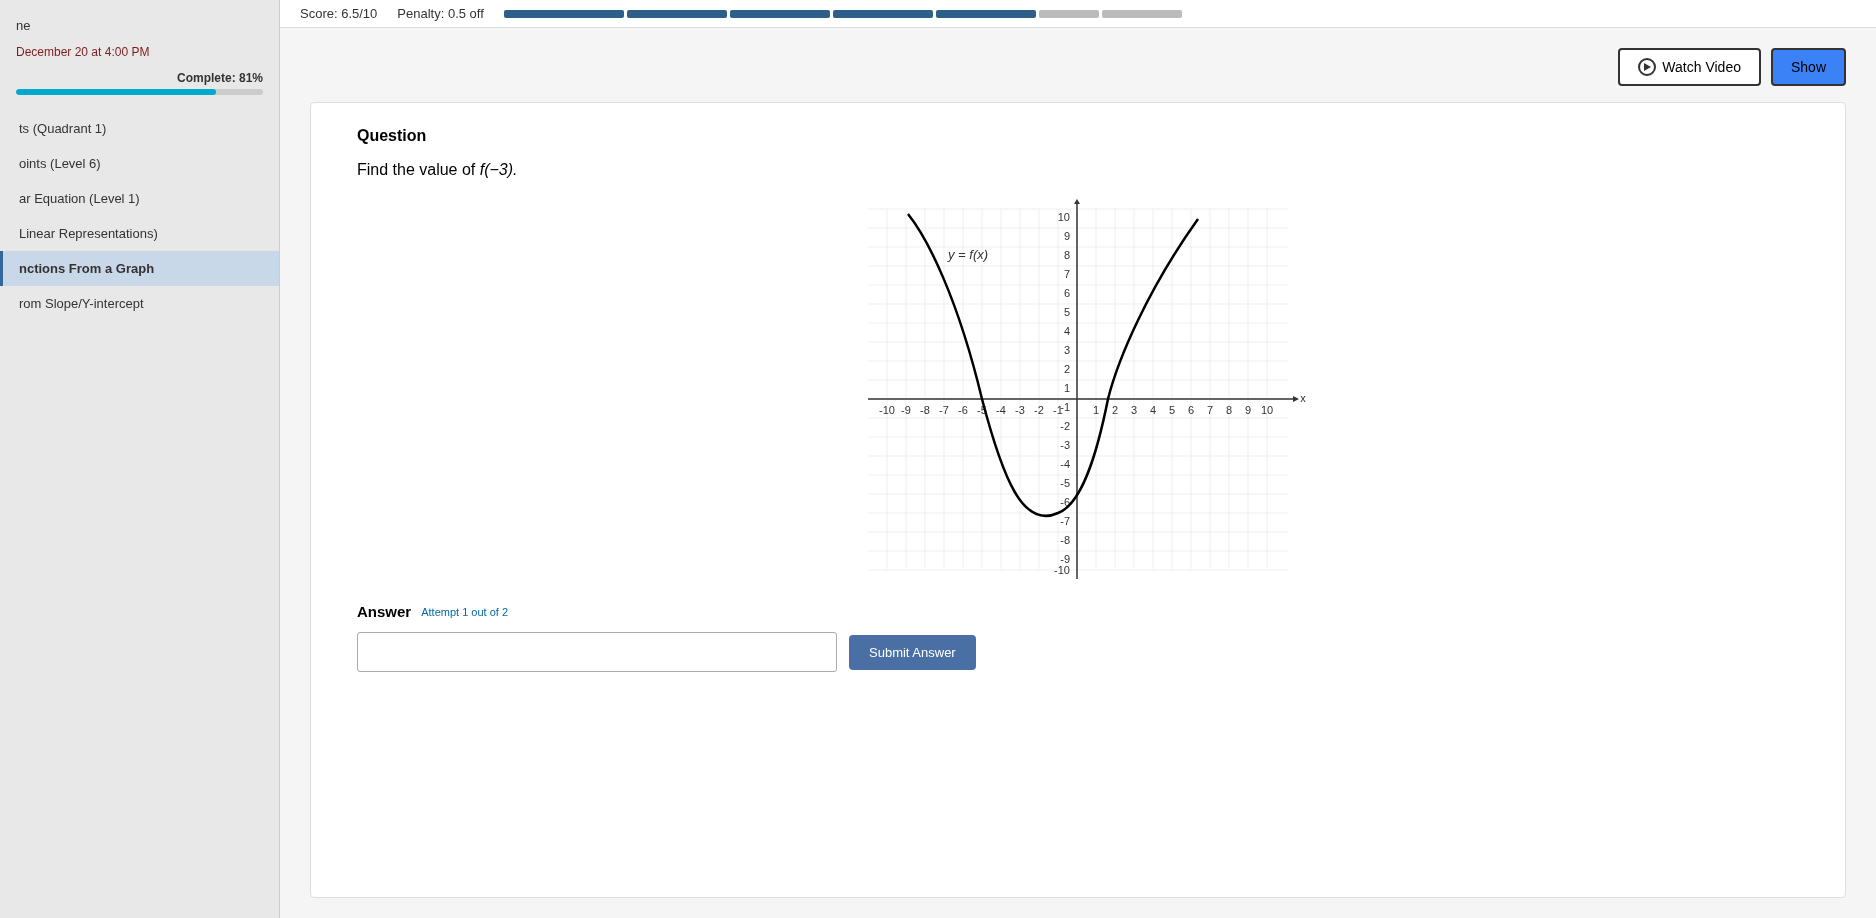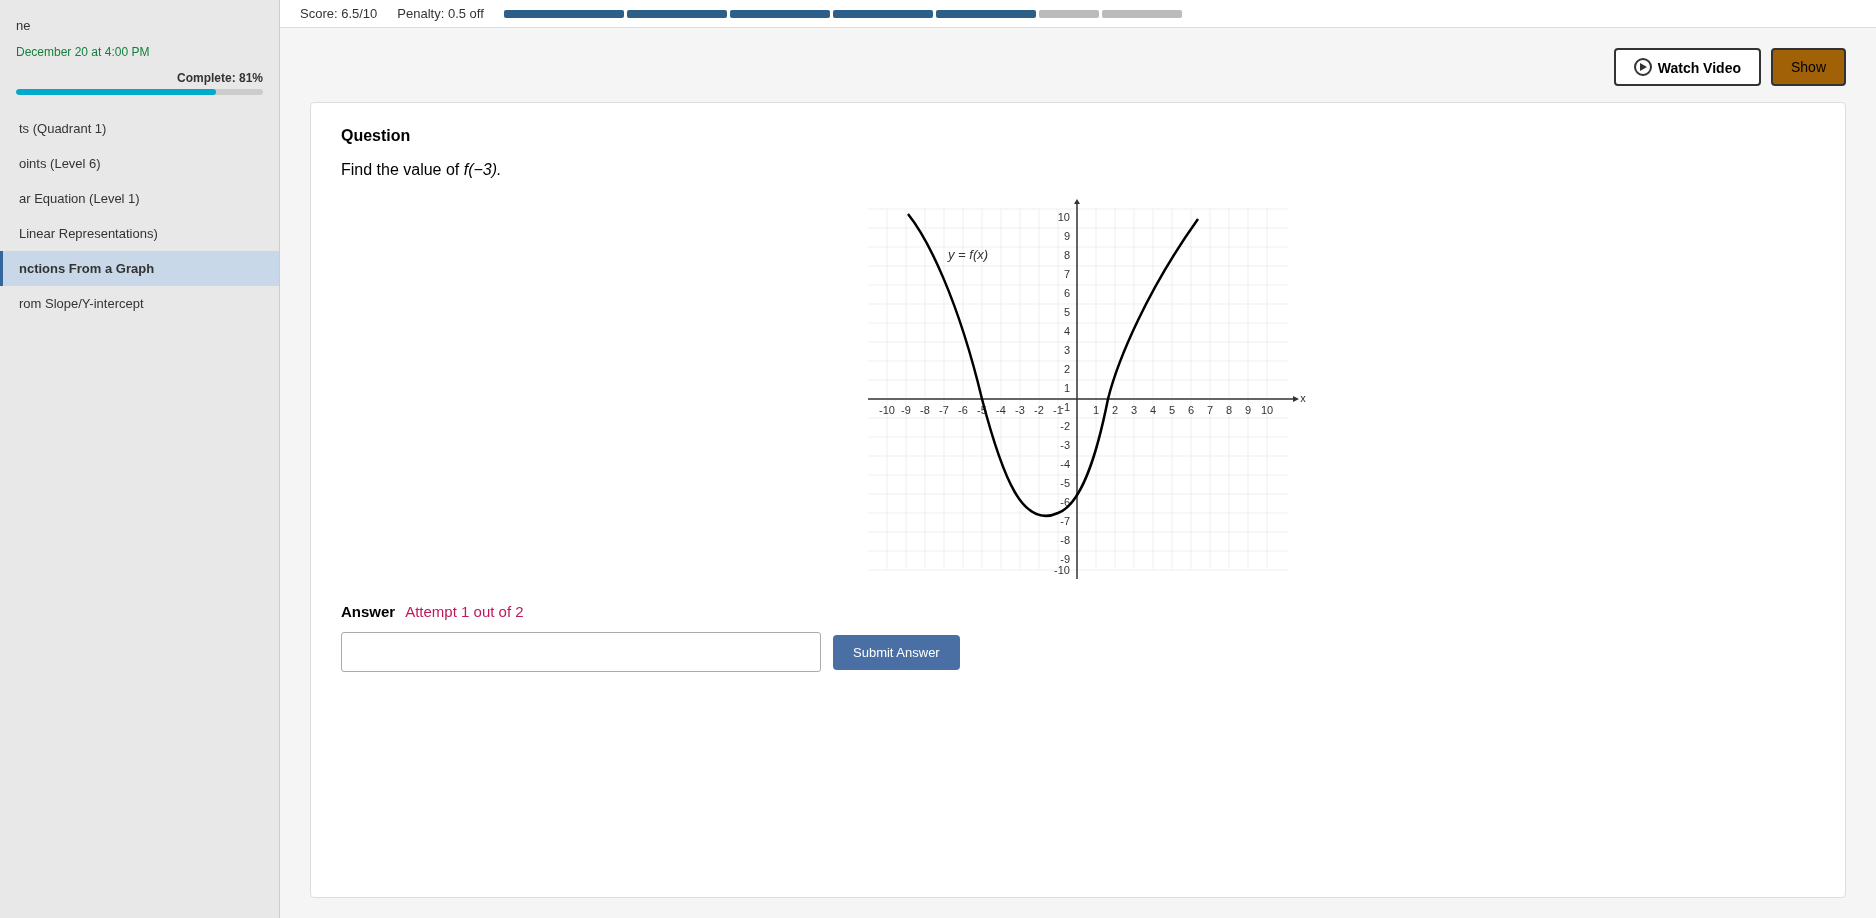--- a/index.html
+++ b/index.html
@@ -22,21 +22,21 @@
       padding-top: 10px;
     }
     .sidebar-header {
       padding: 8px 16px;
       font-size: 13px;
       color: #333;
     }
     .sidebar-date {
       padding: 4px 16px 8px;
       font-size: 12px;
-      color: #15803d;
+      color: #7f1d1d;
     }
     .progress-section {
       padding: 4px 16px 16px;
       text-align: right;
     }
     .progress-label {
       font-size: 12px;
       color: #333;
       font-weight: bold;
       margin-bottom: 4px;
@@ -118,46 +118,46 @@
 
     
     .top-right-buttons {
       display: flex;
       justify-content: flex-end;
       gap: 10px;
       margin-bottom: 16px;
     }
     .btn-watch-video {
       display: flex;
-      align-items: flex-end;
+      align-items: center;
       gap: 6px;
       border: 2px solid #333;
       background: #fff;
       padding: 8px 18px;
       border-radius: 4px;
       font-size: 14px;
       cursor: pointer;
-      font-weight: 700;
+      font-weight: 400;
     }
     .btn-show {
       border: 2px solid #333;
-      background: #a16207;
+      background: #3b82f6;
       padding: 8px 18px;
       border-radius: 4px;
       font-size: 14px;
       cursor: pointer;
       font-weight: 500;
     }
 
     
     .question-section {
       background: #fff;
       border: 1px solid #ddd;
       border-radius: 4px;
-      padding: 24px 30px;
+      padding: 24px 46px;
       flex: 1;
     }
     .question-label {
       font-weight: bold;
       font-size: 16px;
       margin-bottom: 16px;
     }
     .question-text {
       font-size: 16px;
       margin-bottom: 20px;
@@ -182,22 +182,22 @@
     .answer-label-row {
       display: flex;
       align-items: center;
       gap: 10px;
     }
     .answer-bold {
       font-weight: bold;
       font-size: 15px;
     }
     .attempt-text {
-      font-size: 15px;
-      color: #be185d;
+      font-size: 11px;
+      color: #0369a1;
     }
     .answer-input-row {
       display: flex;
       align-items: center;
       gap: 12px;
     }
     .answer-input {
       width: 480px;
       height: 40px;
       border: 1px solid #aaa;

